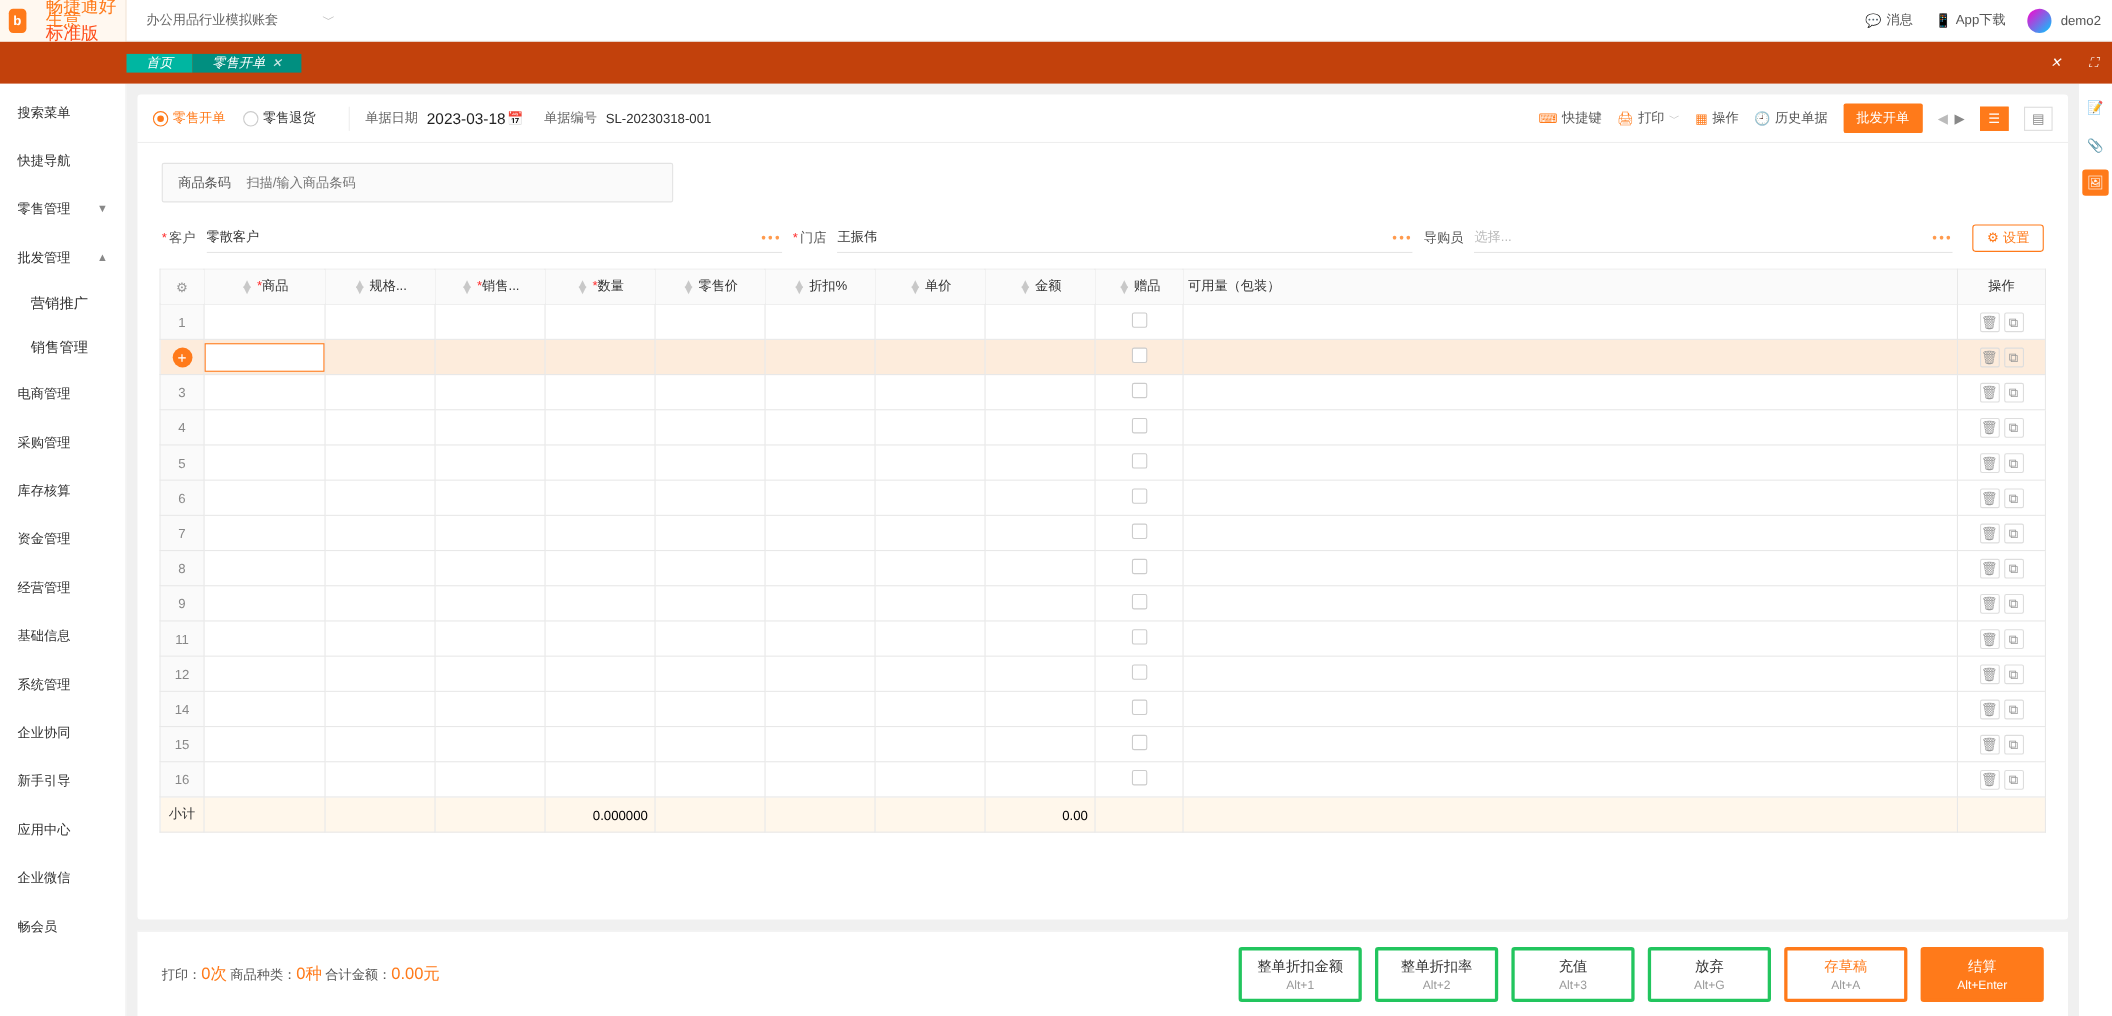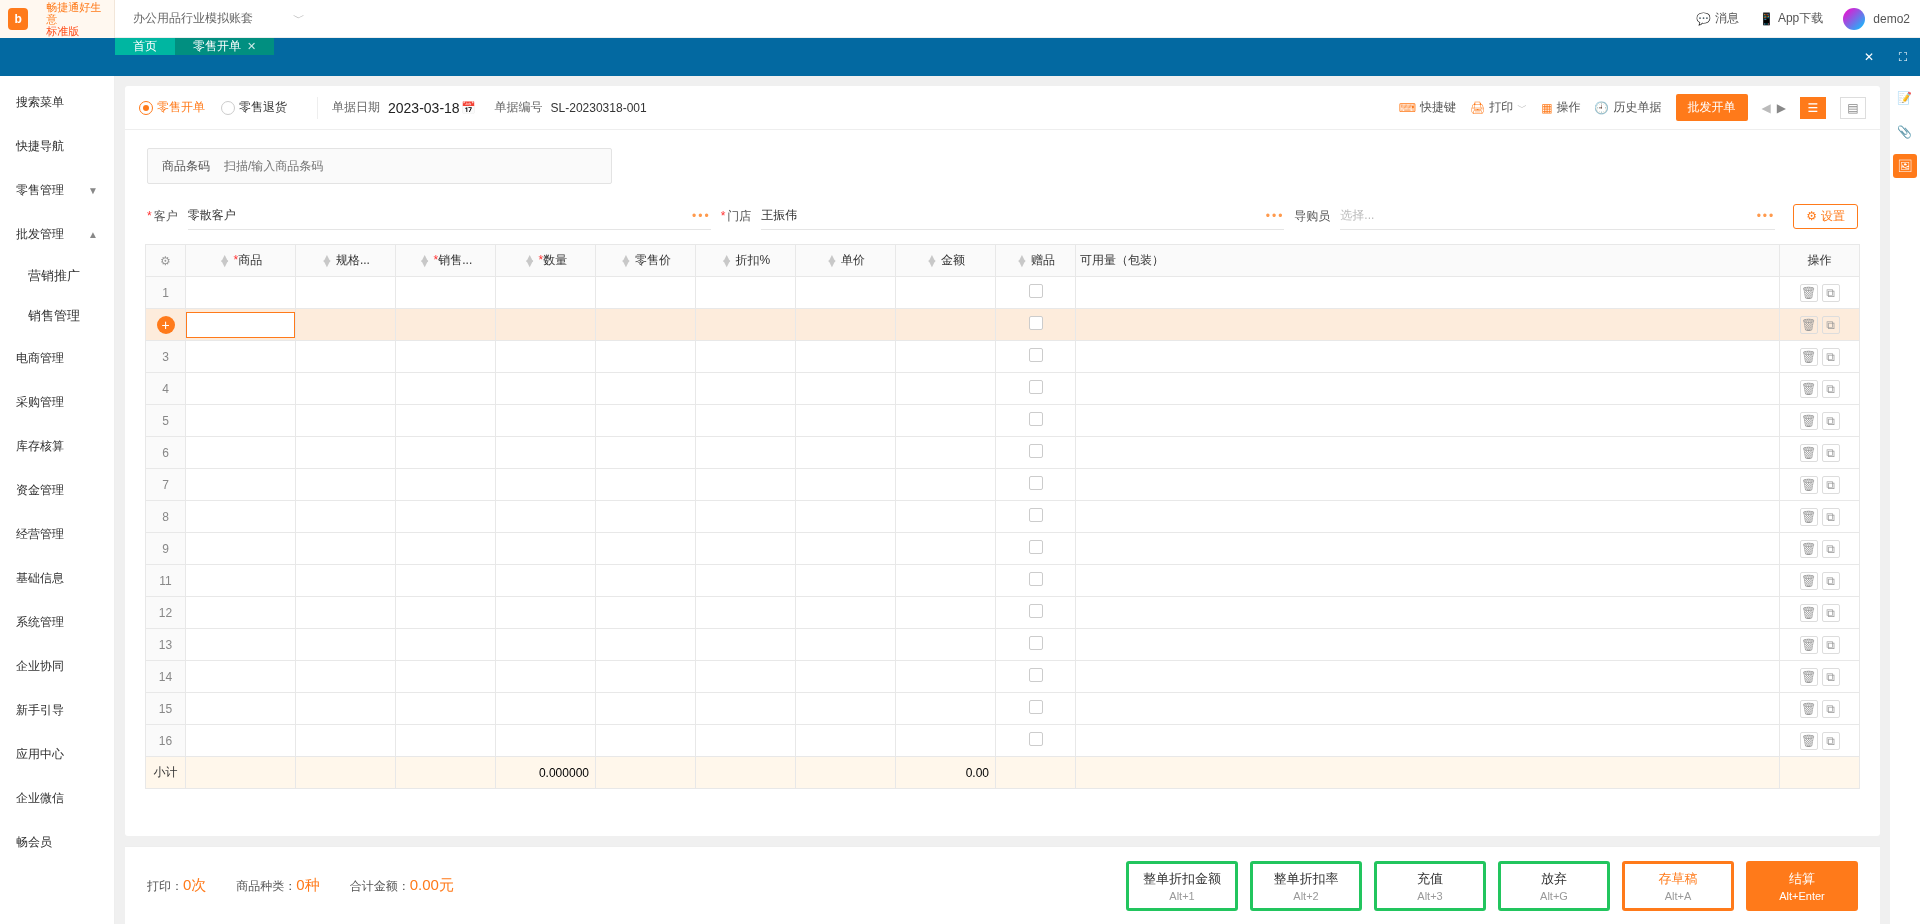--- a/index.html
+++ b/index.html
@@ -2,28 +2,28 @@
 <html><head>
 <meta charset="utf-8">
 <style>
   *{box-sizing:border-box;margin:0;padding:0;font-family:"Microsoft YaHei",Arial,sans-serif;font-size:12px;}
   body{background:#fff;color:#333;overflow:hidden;}
   #app{display:flex;flex-direction:column;height:924px;width:1920px;}
   
   .top-header{height:38px;display:flex;align-items:center;border-bottom:1px solid #eee;}
   .logo{display:flex;align-items:center;width:115px;height:38px;padding:4px 8px;border-right:1px solid #f2e6d9;background:#fff8f0;}
   .logo-mark{width:22px;height:22px;border-radius:4px;background:#ff7a1a;color:#fff;display:flex;align-items:center;justify-content:center;font-weight:bold;margin-right:4px;}
-  .logo-text{color:#ff7a1a;font-size:11px;line-height:12px;margin-left:14px;}
+  .logo-text{color:#ff7a1a;font-size:16px;line-height:12px;margin-left:14px;}
   .org-name{padding:0 18px;color:#666;font-size:13px;flex:0 0 auto;display:flex;align-items:center;gap:40px;}
   .chev-down{color:#bbb;}
   .header-spacer{flex:1;}
   .hd-btn{display:flex;align-items:center;gap:4px;padding:0 10px;height:38px;color:#555;cursor:pointer;}
   .avatar{width:22px;height:22px;border-radius:50%;background:linear-gradient(135deg,#f0c,#0cf);margin-right:4px;}
   
-  .tabs-bar{height:38px;background:#0369a1;display:flex;align-items:flex-start;position:relative;}
+  .tabs-bar{height:38px;background:#c2410c;display:flex;align-items:center;position:relative;font-style:italic;}
   .tabs-bar-left{width:115px;}
   .tab{display:flex;align-items:center;padding:0 18px;color:#fff;font-size:13px;gap:6px;cursor:pointer;}
   .tab.home{background:#00b6a1;}
   .tab.active{background:#018f80;}
   .tab-close{font-size:11px;opacity:.8;}
   .tabs-right{position:absolute;right:0;top:0;height:38px;display:flex;align-items:center;}
   .tabs-right .ico{width:34px;height:38px;display:flex;align-items:center;justify-content:center;color:#fff;cursor:pointer;}
   
   .body{flex:1;display:flex;min-height:0;}
   .sidebar{width:115px;border-right:1px solid #eee;background:#fff;padding-top:4px;overflow:hidden;}
@@ -75,21 +75,21 @@
   .row-idx{width:40px;text-align:center;background:#fafafa;color:#888;}
   tr.active-row td{background:#fdecdc;}
   tr.active-row .row-idx{background:#fdecdc;}
   .add-circle{display:inline-flex;width:18px;height:18px;border-radius:50%;background:#ff7a1a;color:#fff;align-items:center;justify-content:center;font-size:14px;}
   .chk{width:14px;height:14px;border:1px solid #ccc;border-radius:2px;display:inline-block;background:#fff;}
   .op-ico{display:inline-flex;width:18px;height:18px;align-items:center;justify-content:center;color:#999;border:1px solid #ddd;border-radius:2px;margin:0 2px;cursor:pointer;}
   .cell-input{width:100%;height:26px;border:1px solid #ff7a1a;background:#fff;outline:none;}
   tfoot td{background:#fff7eb;color:#000000;font-weight:500;}
   
   .footer{height:78px;background:#fff;border-top:1px solid #eee;display:flex;align-items:center;padding:0 22px;margin-top:10px;}
-  .foot-info{color:#555;display:flex;gap:30px;align-items:center;}
+  .foot-info{color:#555;display:flex;gap:3px;align-items:center;}
   .foot-info .orange{color:#ff7a1a;font-size:15px;}
   .foot-spacer{flex:1;}
   .foot-btn{border:3px solid #22c55e;border-radius:3px;padding:6px 0;width:112px;text-align:center;margin-left:12px;cursor:pointer;background:#fff;}
   .foot-btn .t{font-size:13px;color:#333;}
   .foot-btn .s{font-size:11px;color:#999;margin-top:2px;}
   .foot-btn.orange-o{border-color:#ff7a1a;}
   .foot-btn.orange-o .t{color:#ff7a1a;}
   .foot-btn.orange-f{background:#ff7a1a;border-color:#ff7a1a;}
   .foot-btn.orange-f .t,.foot-btn.orange-f .s{color:#fff;}
   
@@ -478,34 +478,20 @@
                   <td></td>
                   <td></td>
                   <td></td>
                   <td></td>
                   <td></td>
                   <td><span class="chk"></span></td>
                   <td></td>
                   <td><span class="op-ico">🗑</span><span class="op-ico">⧉</span></td>
                 </tr>
                 <tr>
-                  <td class="row-idx">13</td>
-                  <td></td>
-                  <td></td>
-                  <td></td>
-                  <td></td>
-                  <td></td>
-                  <td></td>
-                  <td></td>
-                  <td></td>
-                  <td><span class="chk"></span></td>
-                  <td></td>
-                  <td><span class="op-ico">🗑</span><span class="op-ico">⧉</span></td>
-                </tr>
-                <tr>
                   <td class="row-idx">14</td>
                   <td></td>
                   <td></td>
                   <td></td>
                   <td></td>
                   <td></td>
                   <td></td>
                   <td></td>
                   <td></td>
                   <td><span class="chk"></span></td>

